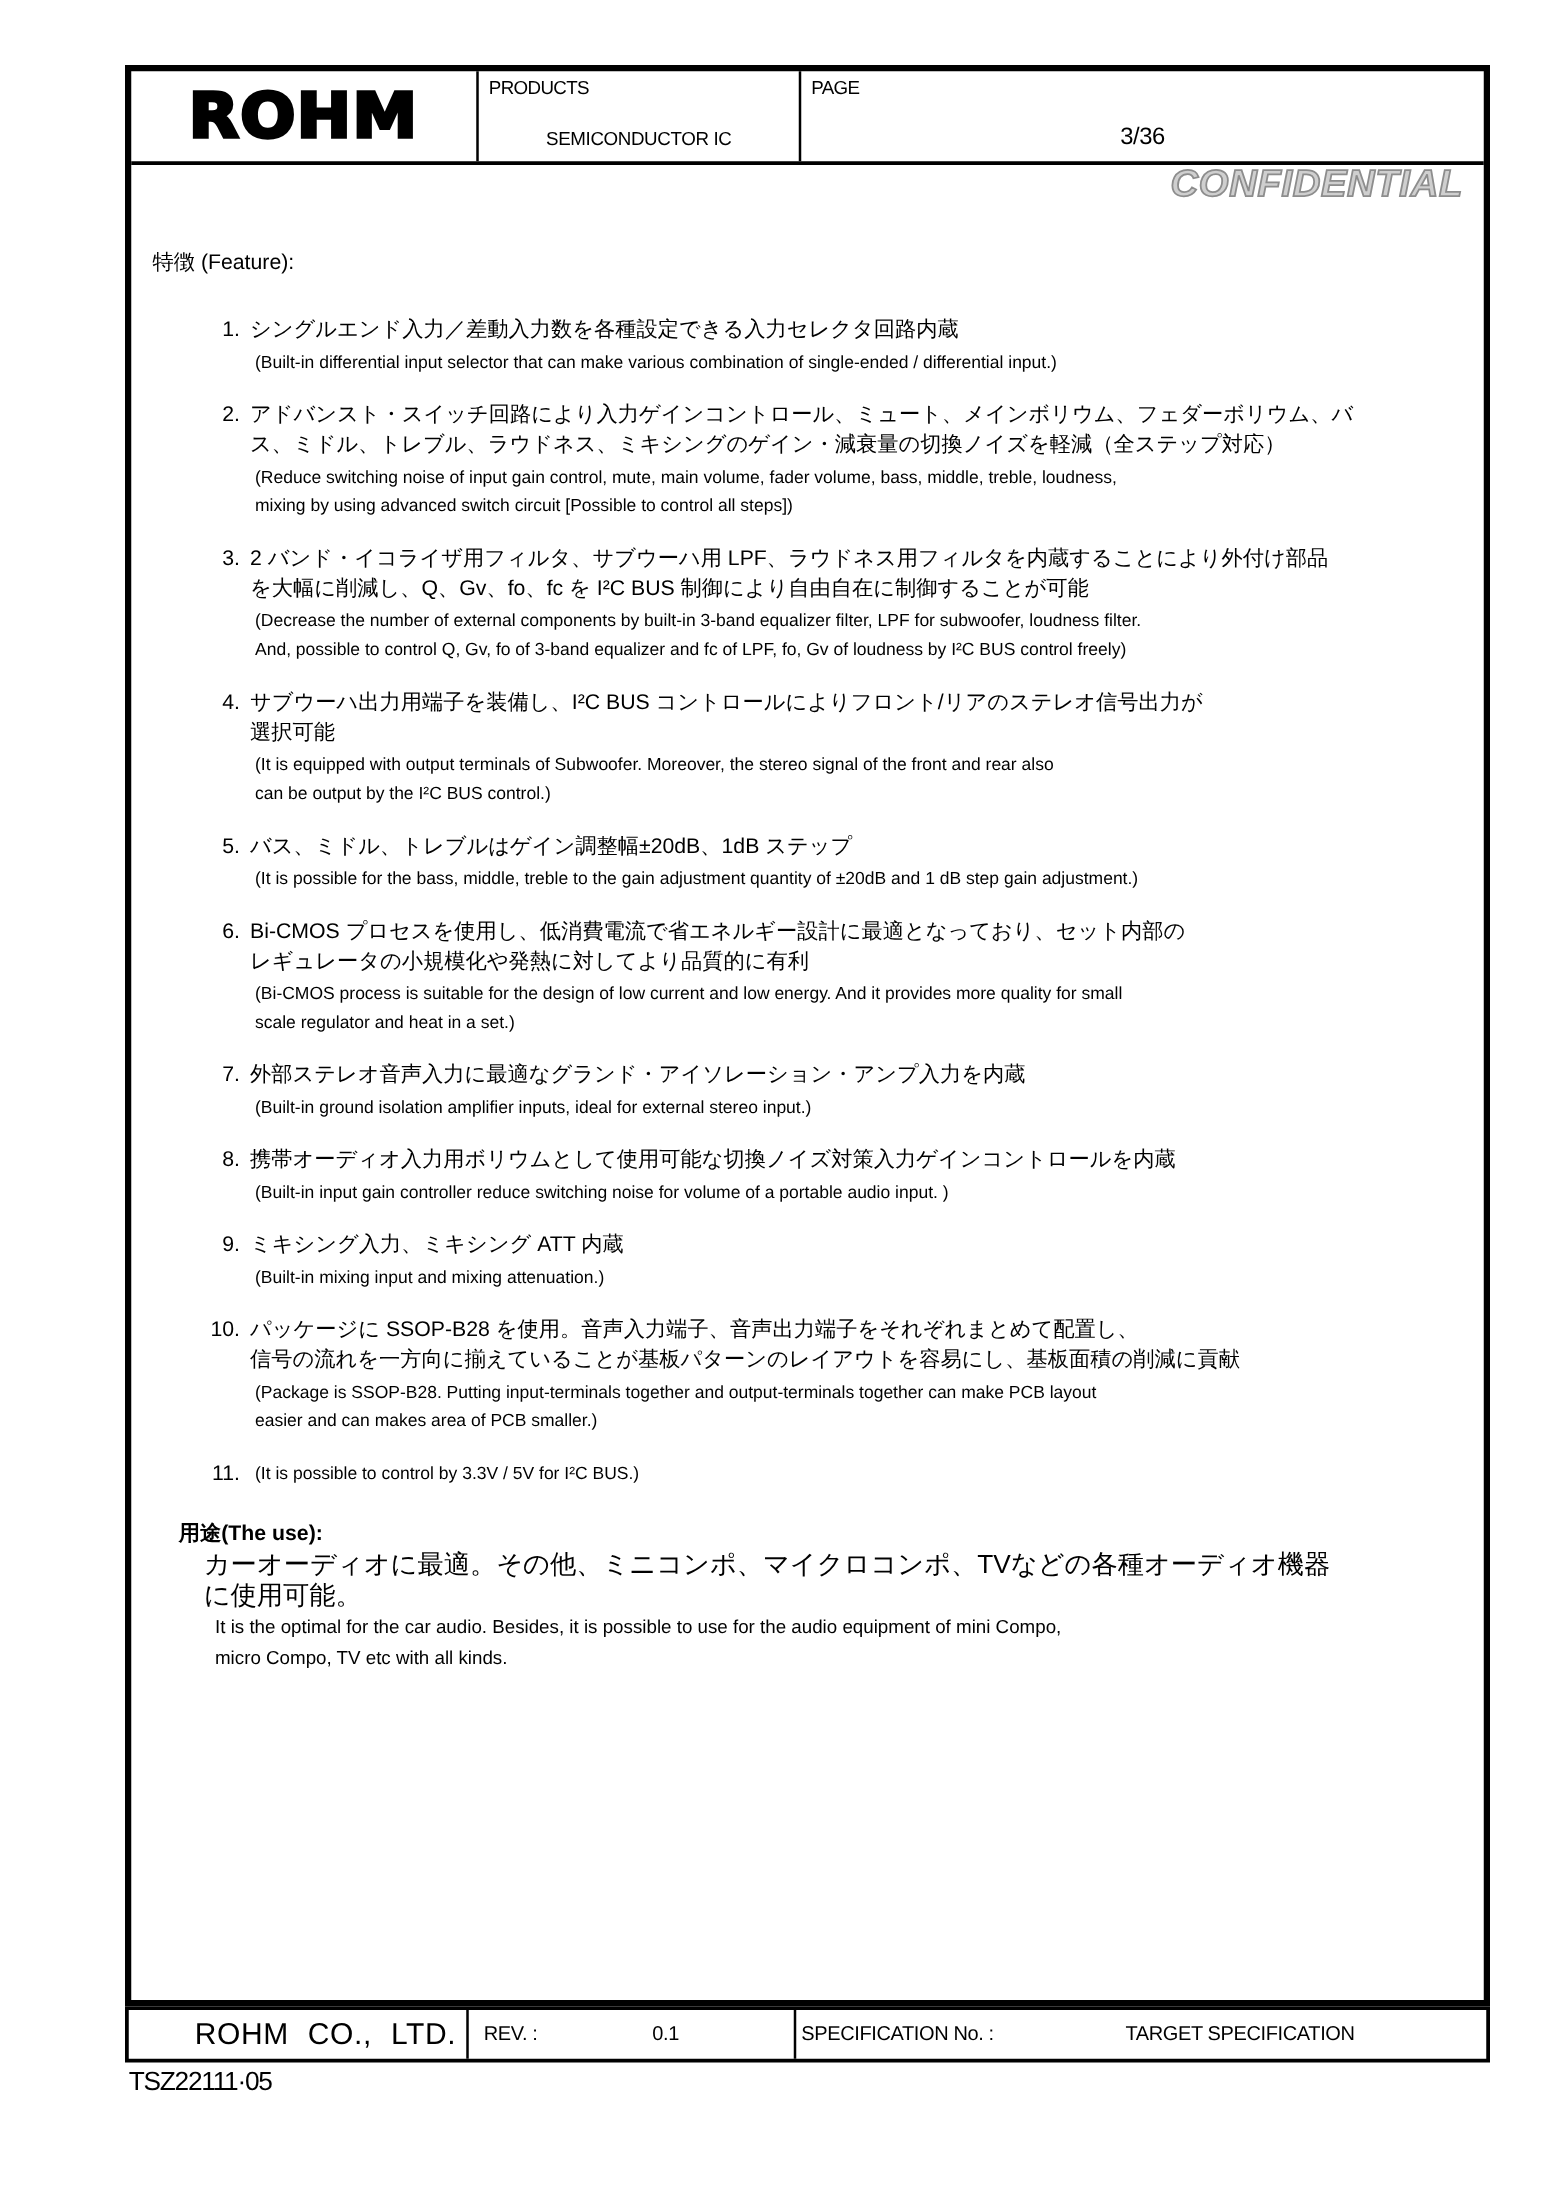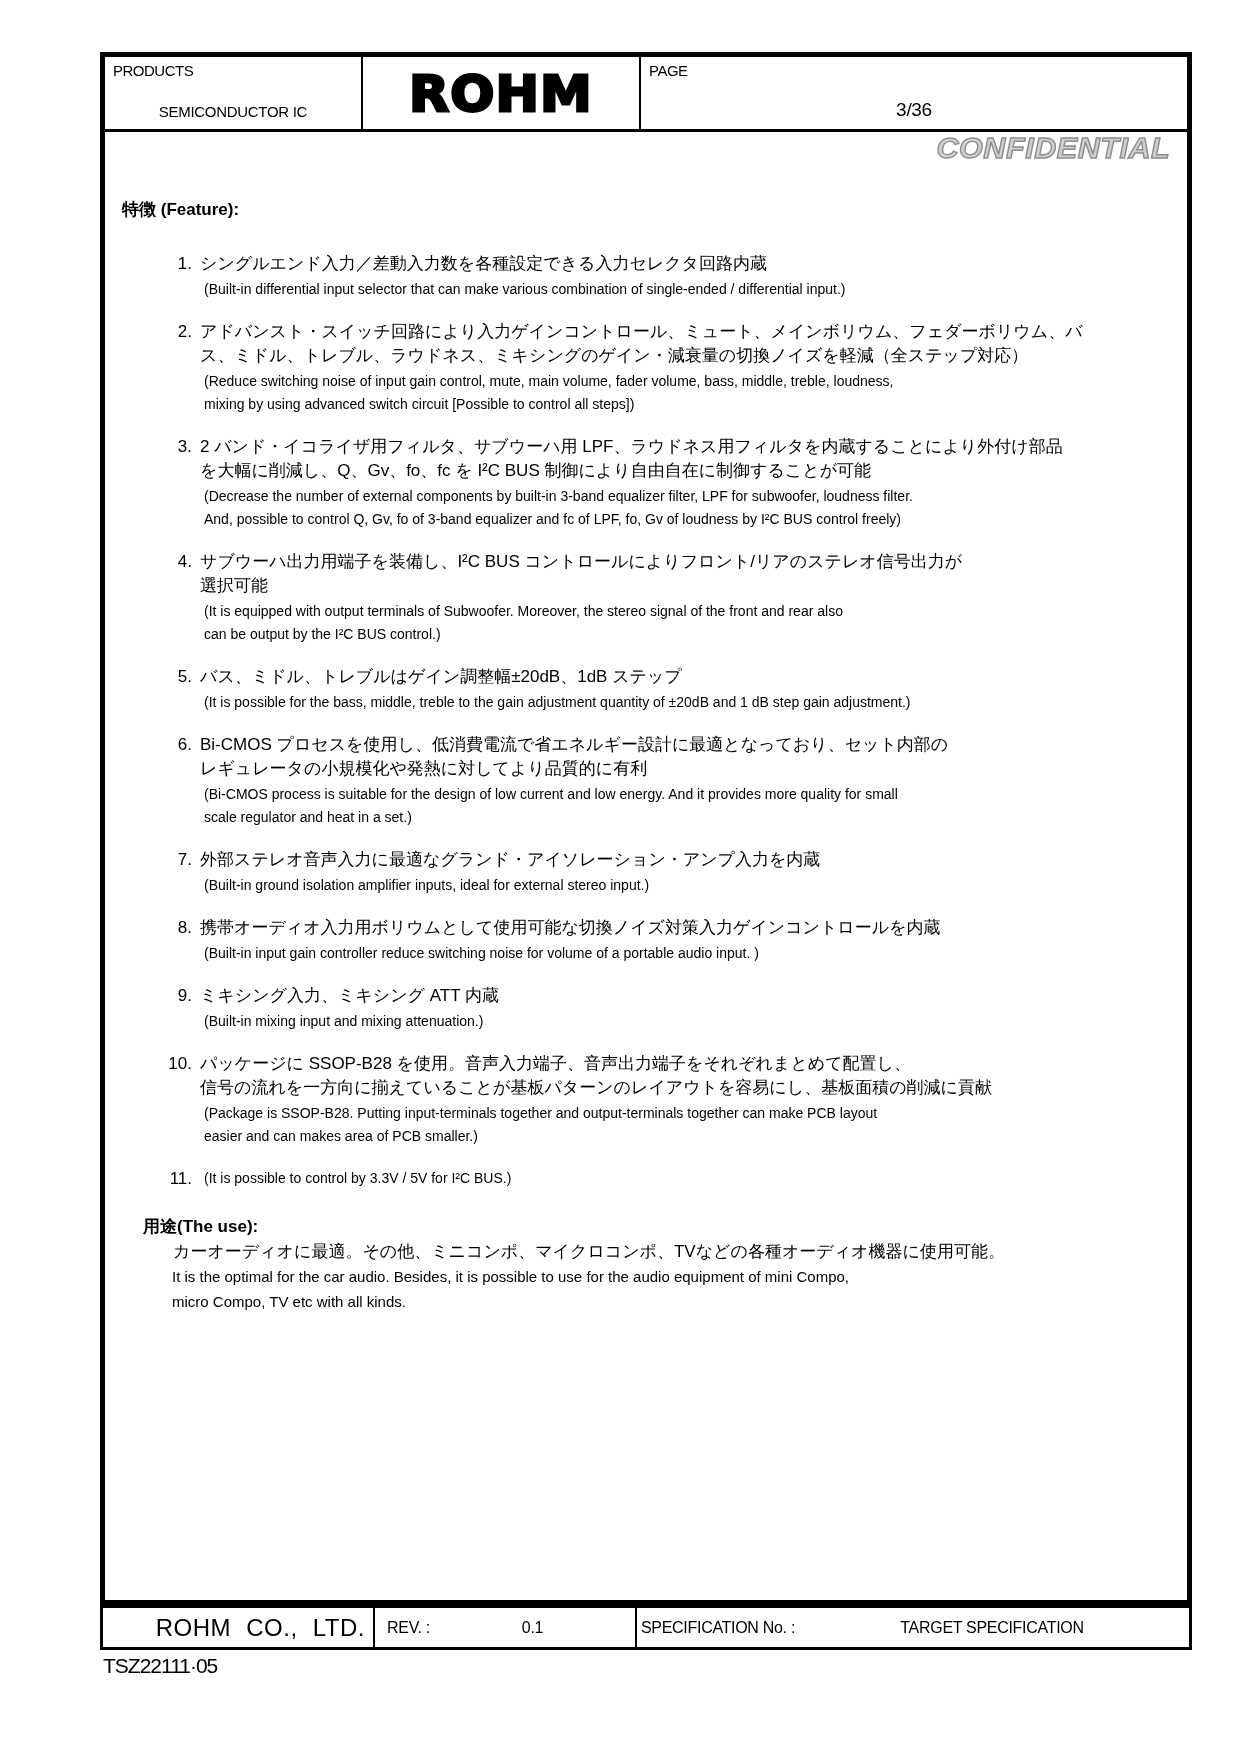--- a/index.html
+++ b/index.html
@@ -30,28 +30,28 @@
   .hvalue-page{font-size:19px;bottom:8px;}
   
   .watermark{
     position:absolute;top:131px;right:70px;
     font-size:30px;font-style:italic;font-weight:bold;letter-spacing:0.5px;
     color:#cfcfcf;-webkit-text-stroke:1.4px #8d8d8d;
     transform:scaleX(1.02);transform-origin:right;
   }
   
   .content{position:absolute;left:158px;top:198px;width:930px;}
-  .sec-heading{position:relative;left:-36px;font-size:17px;font-weight:bold;margin-bottom:31px;}
+  .sec-heading{position:relative;left:-36px;font-size:17px;font-weight:normal;margin-bottom:31px;}
   .feat{position:relative;margin-left:42px;margin-bottom:19px;}
   .feat-num{position:absolute;left:-46px;top:2px;width:38px;text-align:right;font-size:17px;}
   .feat-jp{font-size:17px;line-height:24px;white-space:pre-line;}
   .feat-en{font-size:14px;line-height:23px;white-space:pre-line;margin-left:4px;margin-top:2px;}
   .use-block{position:relative;left:-15px;margin-top:24px;}
   .use-heading{font-size:17px;font-weight:bold;line-height:25px;}
-  .use-jp{font-size:17px;line-height:25px;margin-left:30px;white-space:pre-line;}
+  .use-jp{font-size:21px;line-height:25px;margin-left:20px;white-space:pre-line;}
   .use-en{font-size:15px;line-height:25px;margin-left:29px;white-space:pre-line;}
   
   .footer{
     position:absolute;left:100px;top:1605px;width:1092px;height:45px;
     border:3px solid #000;box-sizing:border-box;display:flex;align-items:center;background:#fff;
   }
   .fcell{position:relative;height:100%;border-right:2px solid #000;box-sizing:border-box;display:flex;align-items:center;}
   .fcell:last-child{border-right:none;}
   .fc-company{width:272px;justify-content:flex-end;padding-right:8px;}
   .company-text{font-size:24px;letter-spacing:0.5px;word-spacing:8px;white-space:nowrap;}
@@ -62,26 +62,26 @@
   .doc-code{position:absolute;left:103px;top:1654px;font-size:21px;letter-spacing:-1px;}
 </style>
 </head>
 <body>
 
 <div class="page">
 
   <div class="outer">
 
     <div class="hdr">
+      <div class="hcell hc-logo">
+        <span class="logo-text">ROHM</span>
+      </div>
       <div class="hcell hc-products">
         <span class="hlabel">PRODUCTS</span>
         <span class="hvalue">SEMICONDUCTOR IC</span>
-      </div>
-      <div class="hcell hc-logo">
-        <span class="logo-text">ROHM</span>
       </div>
       <div class="hcell hc-page">
         <span class="hlabel">PAGE</span>
         <span class="hvalue hvalue-page">3/36</span>
       </div>
     </div>
 
   </div>
 
   <div class="watermark">CONFIDENTIAL</div>

